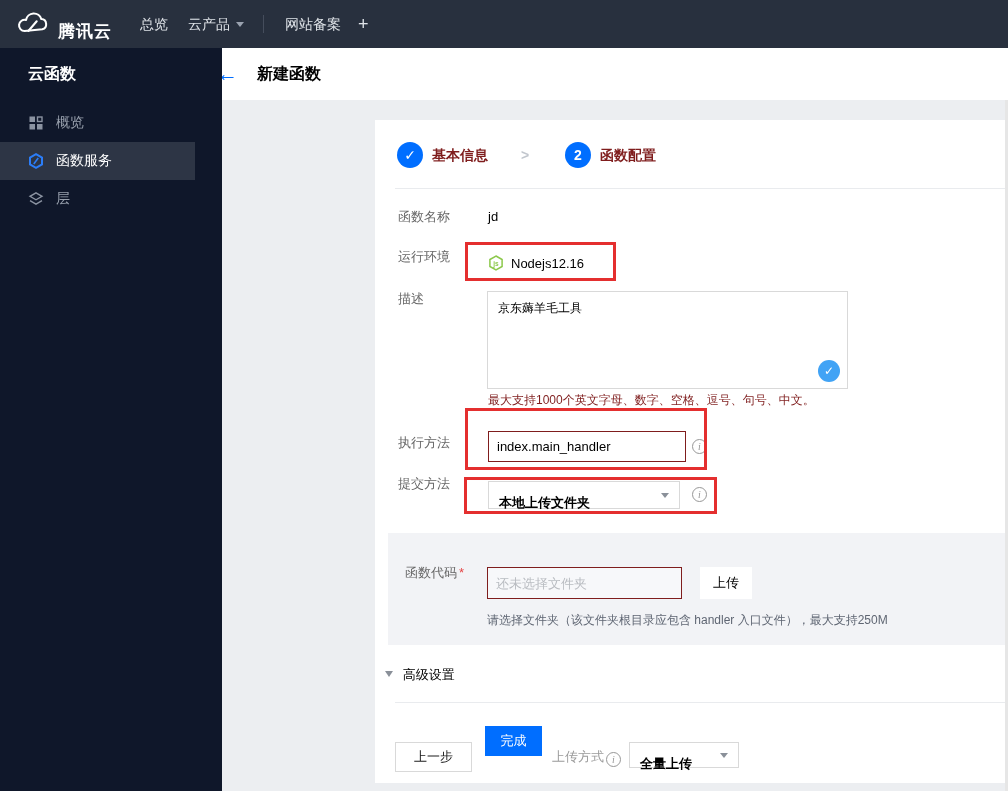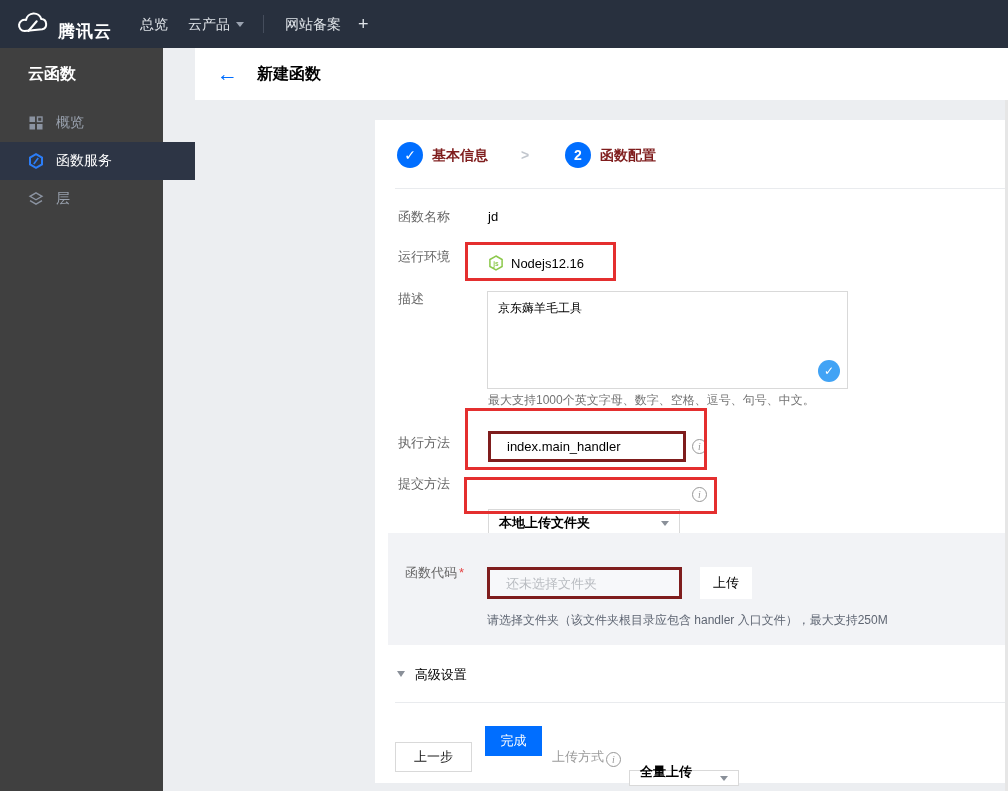--- a/index.html
+++ b/index.html
@@ -12,21 +12,21 @@
   #topbar { left:0; top:0; width:1008px; height:48px; background:#28303e; z-index:30; }
   #topbar .brand { position:absolute; left:58px; top:0; line-height:48px; color:#fff;
                    font-size:17px; font-weight:bold; letter-spacing:1px;margin-top:8px; }
   .topnav-item { position:absolute; top:0; line-height:48px; color:#dfe3e8; font-size:14px; cursor:pointer; }
   .topnav-caret { display:inline-block; width:0; height:0; margin-left:6px; vertical-align:2px;
                   border-left:4px solid transparent; border-right:4px solid transparent;
                   border-top:5px solid #9aa2af; }
   .topnav-divider { position:absolute; left:263px; top:15px; width:1px; height:18px; background:#454d5c; }
 
   
-  #sidebar { left:0; top:48px; width:163px; height:743px; background:#404040; z-index:20; }
+  #sidebar { left:0; top:48px; width:222px; height:743px; background:#0f172a; z-index:20; }
   #sidebar .side-title { position:absolute; left:28px; top:16px; color:#fff; font-size:16px; font-weight:bold; }
   .side-item { position:absolute; left:0; width:195px; height:38px; display:flex; align-items:center;
                padding-left:28px; color:#98a0ad; font-size:14px; cursor:pointer; }
   .side-item.active { background:#2d3545; color:#fff; }
   .side-item .ic { width:16px; height:16px; margin-right:12px; flex:0 0 16px; }
 
   
   #pagehead { left:195px; top:48px; width:813px; height:52px; background:#fff; z-index:10; }
   #back-arrow { position:absolute; left:22px; top:0; line-height:52px; color:#006eff; font-size:21px;
                 font-weight:bold; cursor:pointer; }
@@ -47,44 +47,44 @@
   .f-label { position:absolute; left:23px; line-height:26px; color:#666; font-size:13px; }
   .f-value { position:absolute; line-height:26px; color:#000; font-size:13px; }
   .red-box { position:absolute; border:3px solid #e42f2f; pointer-events:none; z-index:5; }
   .runtime-row { position:absolute; left:113px; top:124px; height:38px; display:flex; align-items:center; }
   .runtime-row .ic { width:16px; height:16px; margin-right:7px; }
   #desc-textarea { position:absolute; left:112px; top:171px; width:361px; height:98px;
                    border:1px solid #d9d9d9; resize:none; font-family:inherit; font-size:12px;
                    padding:8px 10px; color:#000; outline:none; }
   .check-bubble { position:absolute; left:443px; top:240px; width:22px; height:22px; border-radius:50%;
                   background:#41a3f5; color:#fff; text-align:center; line-height:22px; font-size:12px; }
-  .hint { position:absolute; font-size:12px; color:#737373; }
-  .text-input { border:3px solid #7f1d1d; font-family:inherit; font-size:13px; padding:0 16px;
+  .hint { position:absolute; font-size:12px; color:#7f1d1d; }
+  .text-input { border:1px solid #7f1d1d; font-family:inherit; font-size:13px; padding:0 8px;
                 color:#000; outline:none; }
   .fake-select { position:absolute; border:1px solid #d9d9d9; background:#fff; cursor:pointer;
-                 display:flex; align-items:flex-end; padding:4px 10px; font-size:13px; font-weight:bold; color:#000;margin-top:28px; }
+                 display:flex; align-items:flex-start; padding:12px 10px; font-size:13px; font-weight:bold; color:#000; }
   .sel-caret { position:absolute; right:10px; top:50%; margin-top:-2px; width:0; height:0;
                border-left:4px solid transparent; border-right:4px solid transparent;
                border-top:5px solid #8a9099; }
   .info-icon { position:absolute; width:15px; height:15px; border:1px solid #979797; border-radius:50%;
                color:#979797; text-align:center; line-height:13px; font-size:10px; cursor:pointer; }
   .info-icon::before { content:"i"; font-family:"Liberation Serif",serif; font-style:italic; }
   .info-inline { display:inline-block; position:static; vertical-align:-2px; margin-left:2px; }
 
   
   #code-panel { position:absolute; left:13px; top:413px; width:620px; height:112px; background:#f2f3f6; }
   #code-label { position:absolute; left:17px; top:31px; line-height:18px; color:#666; font-size:13px; }
   #code-required { color:#e54545; margin-left:2px; }
   #code-input { position:absolute; left:99px; top:34px; width:195px; height:32px; background:#f7f8fa; }
   #code-input::placeholder { color:#b9bcc1; }
   #upload-btn { position:absolute; left:312px; top:34px; width:52px; height:32px; background:#fff;
                 border:none; font-size:13px; color:#000; cursor:pointer; font-family:inherit; }
 
   
-  #advanced { position:absolute; left:22px; top:545px; line-height:20px; font-size:13px; color:#000; cursor:pointer; }
+  #advanced { position:absolute; left:10px; top:545px; line-height:20px; font-size:13px; color:#000; cursor:pointer; }
   .adv-caret { display:inline-block; width:0; height:0; margin-right:6px; vertical-align:2px;
                border-left:4px solid transparent; border-right:4px solid transparent;
                border-top:6px solid #8a9099; }
   .btn { position:absolute; height:30px; font-size:13px; font-family:inherit; cursor:pointer; }
   #prev-btn { left:20px; top:606px; width:77px; background:#fff; border:1px solid #d9d9d9; color:#181818;margin-top:16px; }
   #finish-btn { left:110px; top:606px; width:57px; background:#006eff; border:1px solid #006eff; color:#fff; }
   #upload-mode-label { position:absolute; left:177px; top:606px; line-height:30px; color:#9b9b9b; font-size:13px;margin-top:16px; }
   #mode-select { left:254px; top:622px; width:110px; height:16px; }
   #submit-select { left:113px; top:361px; width:192px; height:28px; }
 

